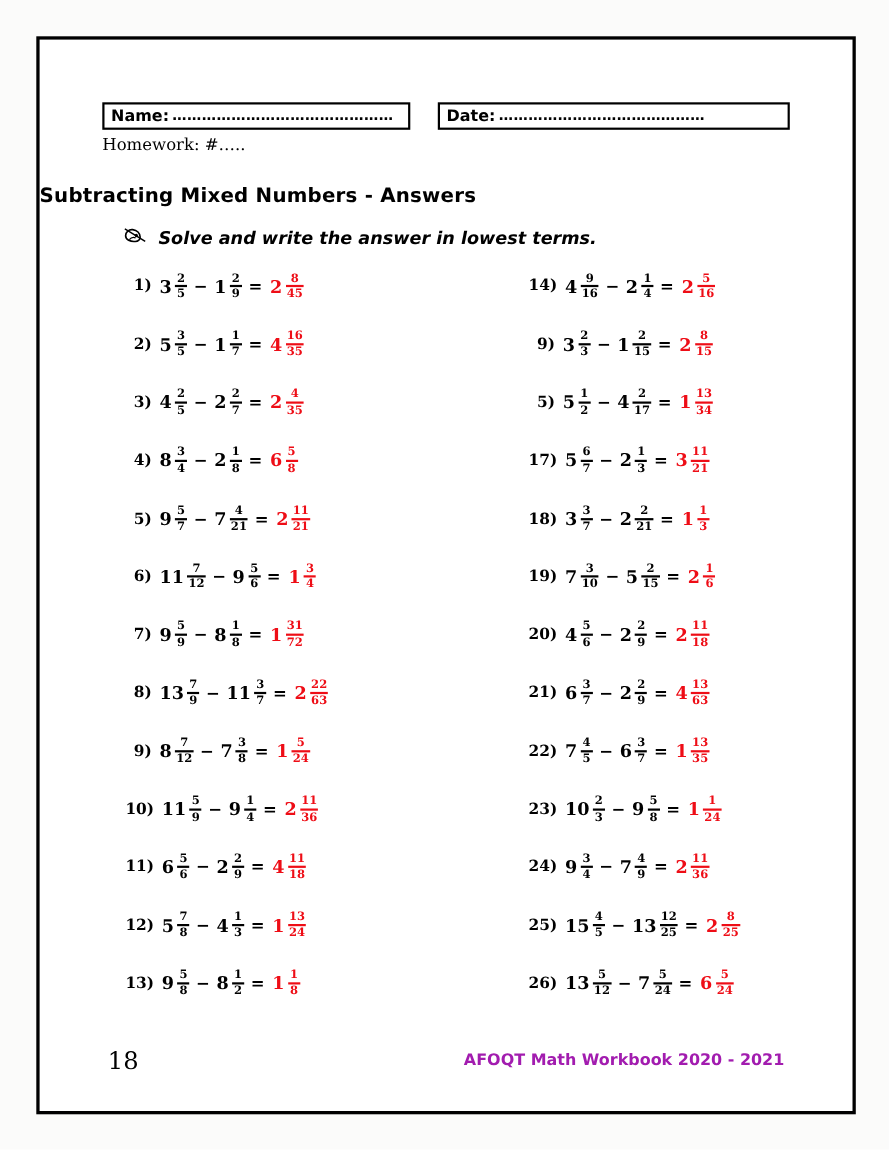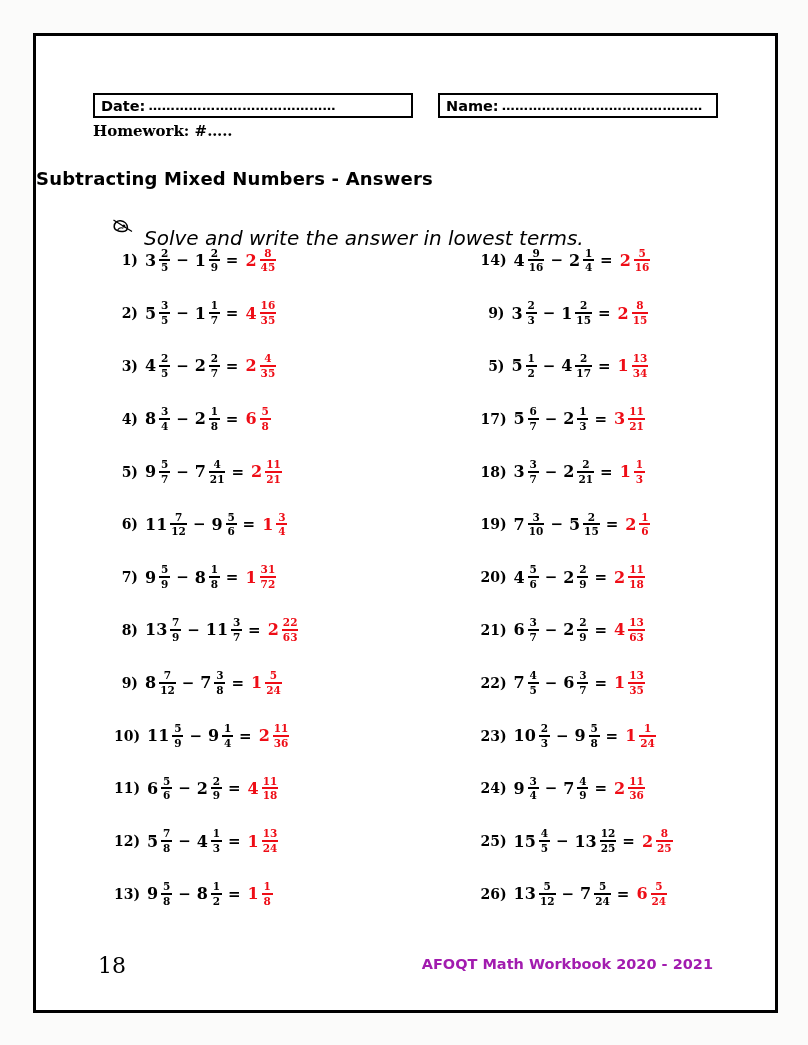--- a/index.html
+++ b/index.html
@@ -55,21 +55,21 @@
     font-size: 13px;
     overflow: hidden;
     white-space: nowrap;
   }
 
   .homework {
     position: absolute;
     left: 57px;
     top: 86px;
     font-size: 15px;
-    font-weight: bold;
+    font-weight: normal;
     font-family: "DejaVu Serif", serif;
     color: #000;
   }
 
   .title {
     position: absolute;
     left: 0;
     right: 0;
     top: 120px;
     text-align: left;
@@ -82,25 +82,24 @@
   .instruction-row {
     position: absolute;
     left: 75px;
     top: 169px;
     display: flex;
     align-items: center;
     gap: 9px;
   }
   .pen-icon { display: block; }
   .instruction-text {
-    font-size: 20px;
-    font-weight: normal;
+    font-size: 16px;
+    font-weight: bold;
     font-style: italic;
     color: #000;
-    margin-top: 21px;
   }
 
   
   .columns {
     position: absolute;
     left: 0;
     top: 198px;
     width: 739px;
     display: flex;
   }
@@ -182,27 +181,27 @@
     font-weight: bold;
     color: #a21caf;
   }
 </style>
 </head>
 <body>
 
 <div id="page">
 
   <div class="id-row">
+    <div class="id-box name">
+      <span>Name:</span>
+      <span class="dots">………………………………………</span>
+    </div>
     <div class="id-box date">
       <span>Date:</span>
       <span class="dots">……………………………………</span>
-    </div>
-    <div class="id-box name">
-      <span>Name:</span>
-      <span class="dots">………………………………………</span>
     </div>
   </div>
 
   <div class="homework">Homework: #…..</div>
 
   <h1 class="title">Subtracting Mixed Numbers - Answers</h1>
 
   <div class="instruction-row">
     <span class="pen-icon">
       <svg width="24" height="18" viewBox="0 0 24 18">

